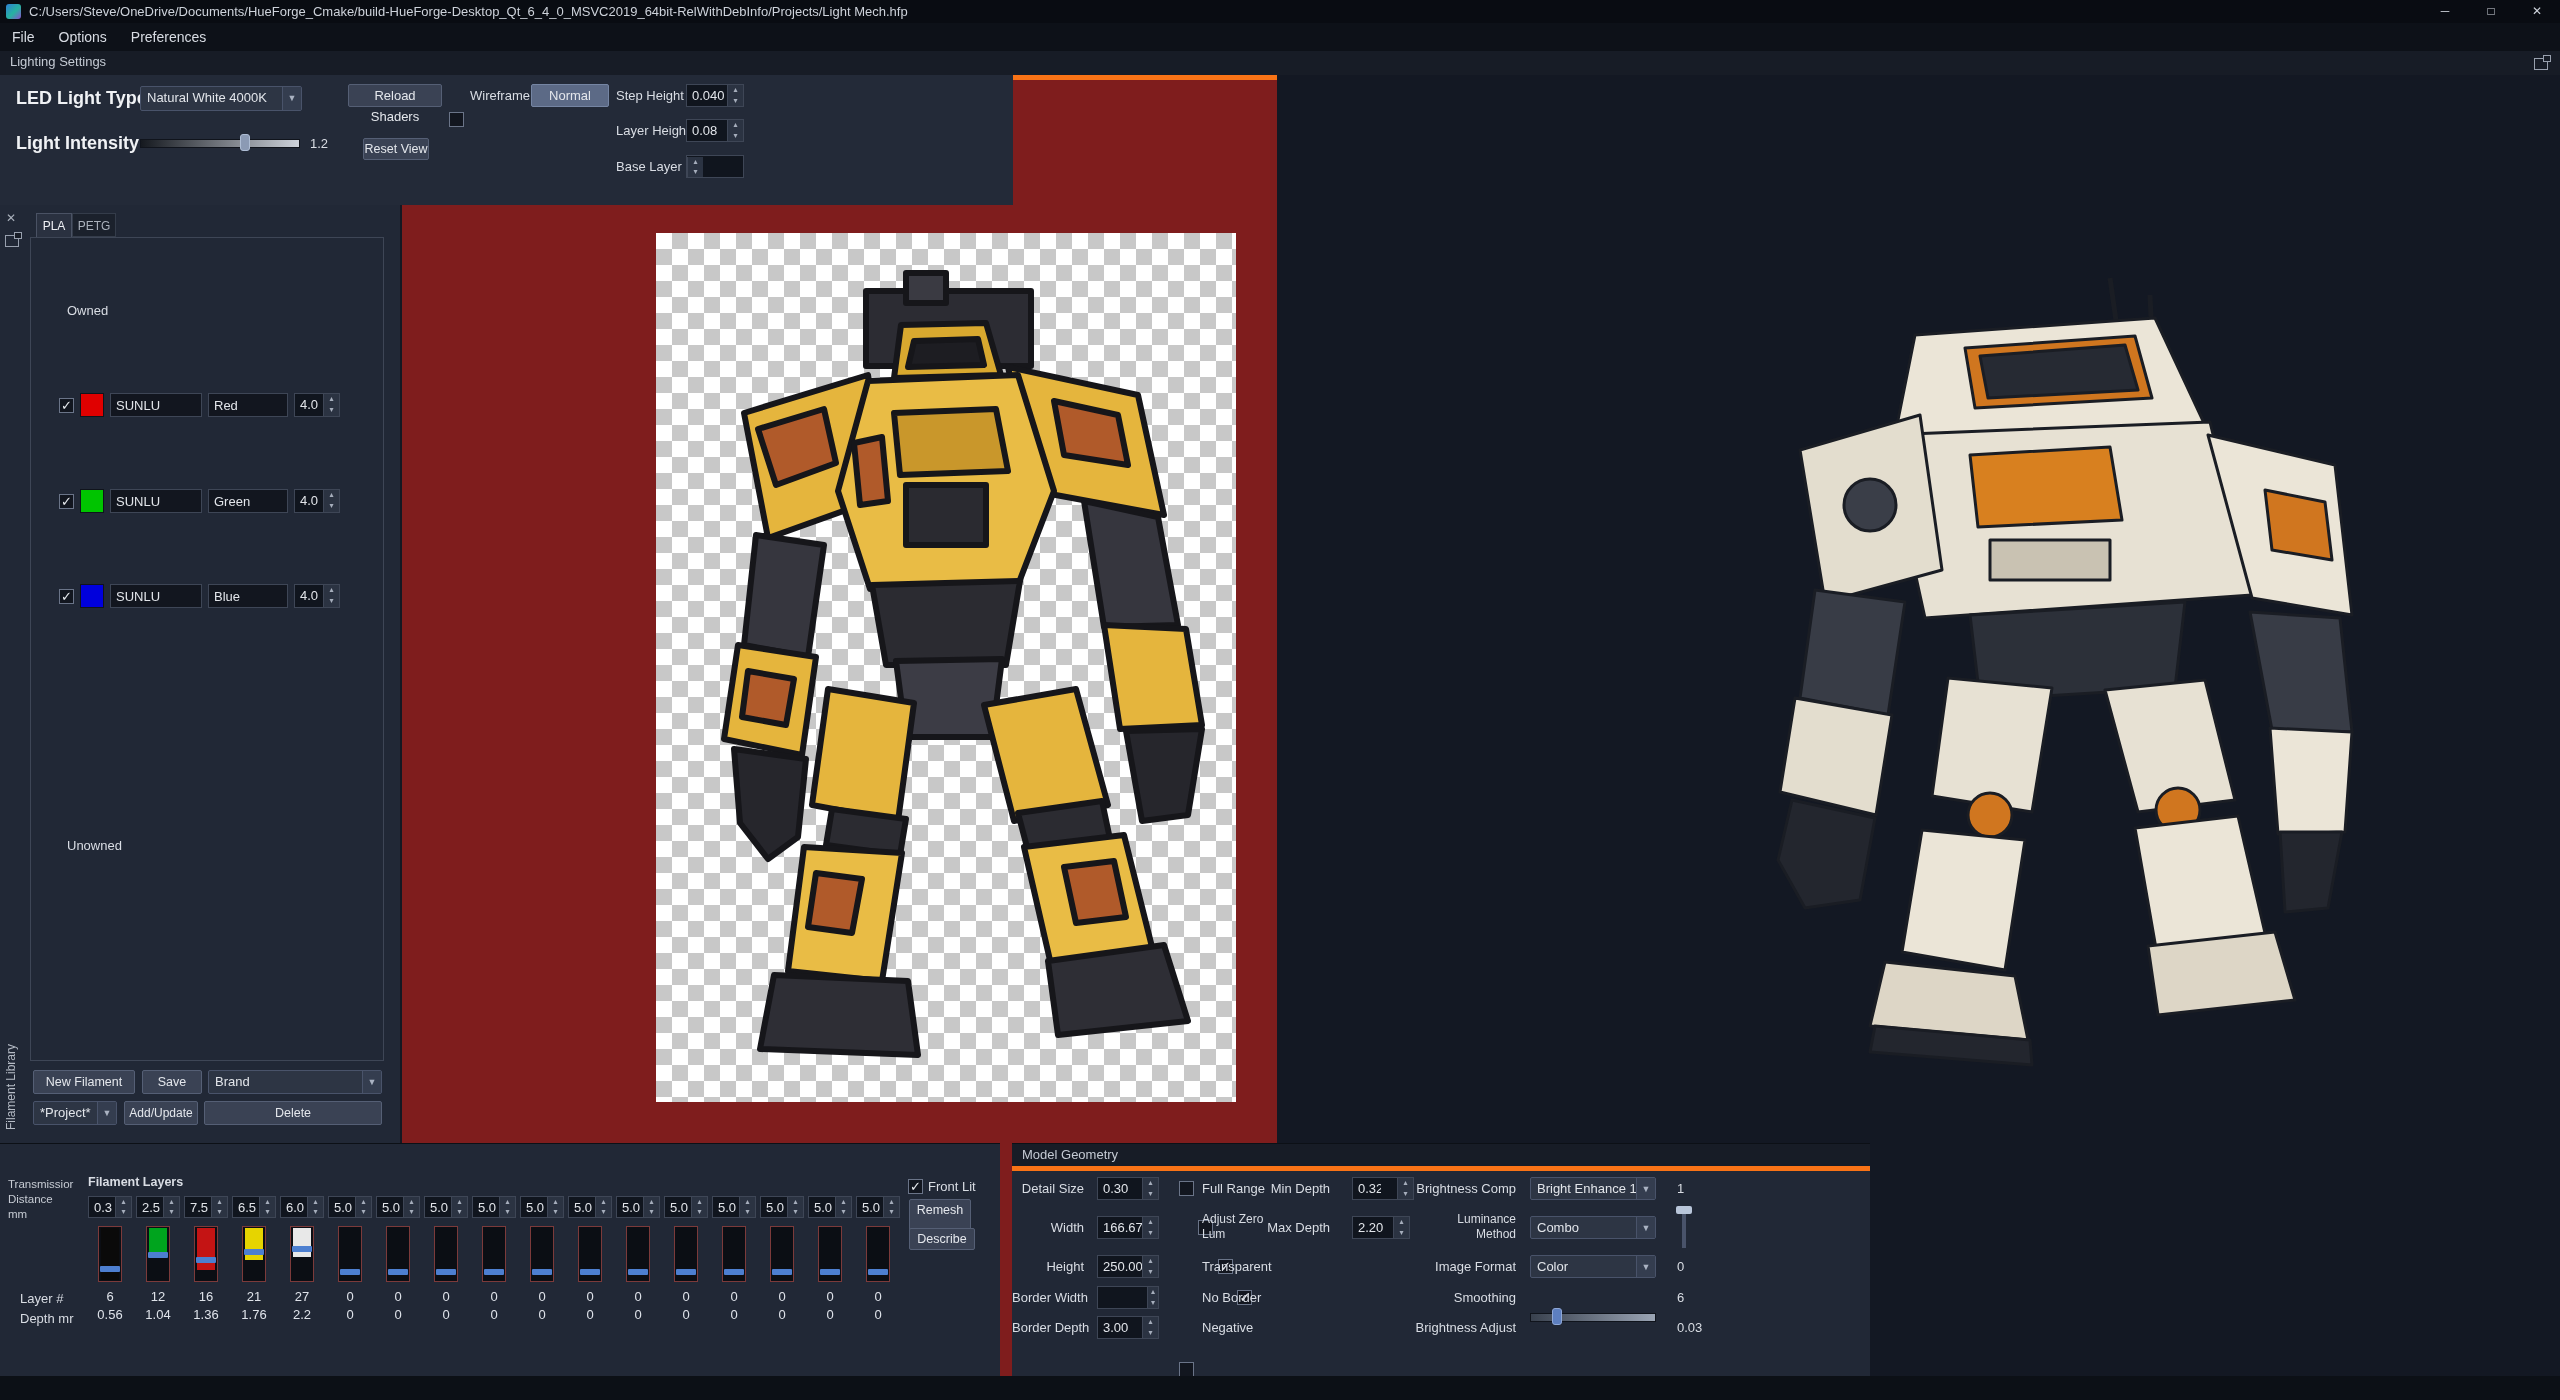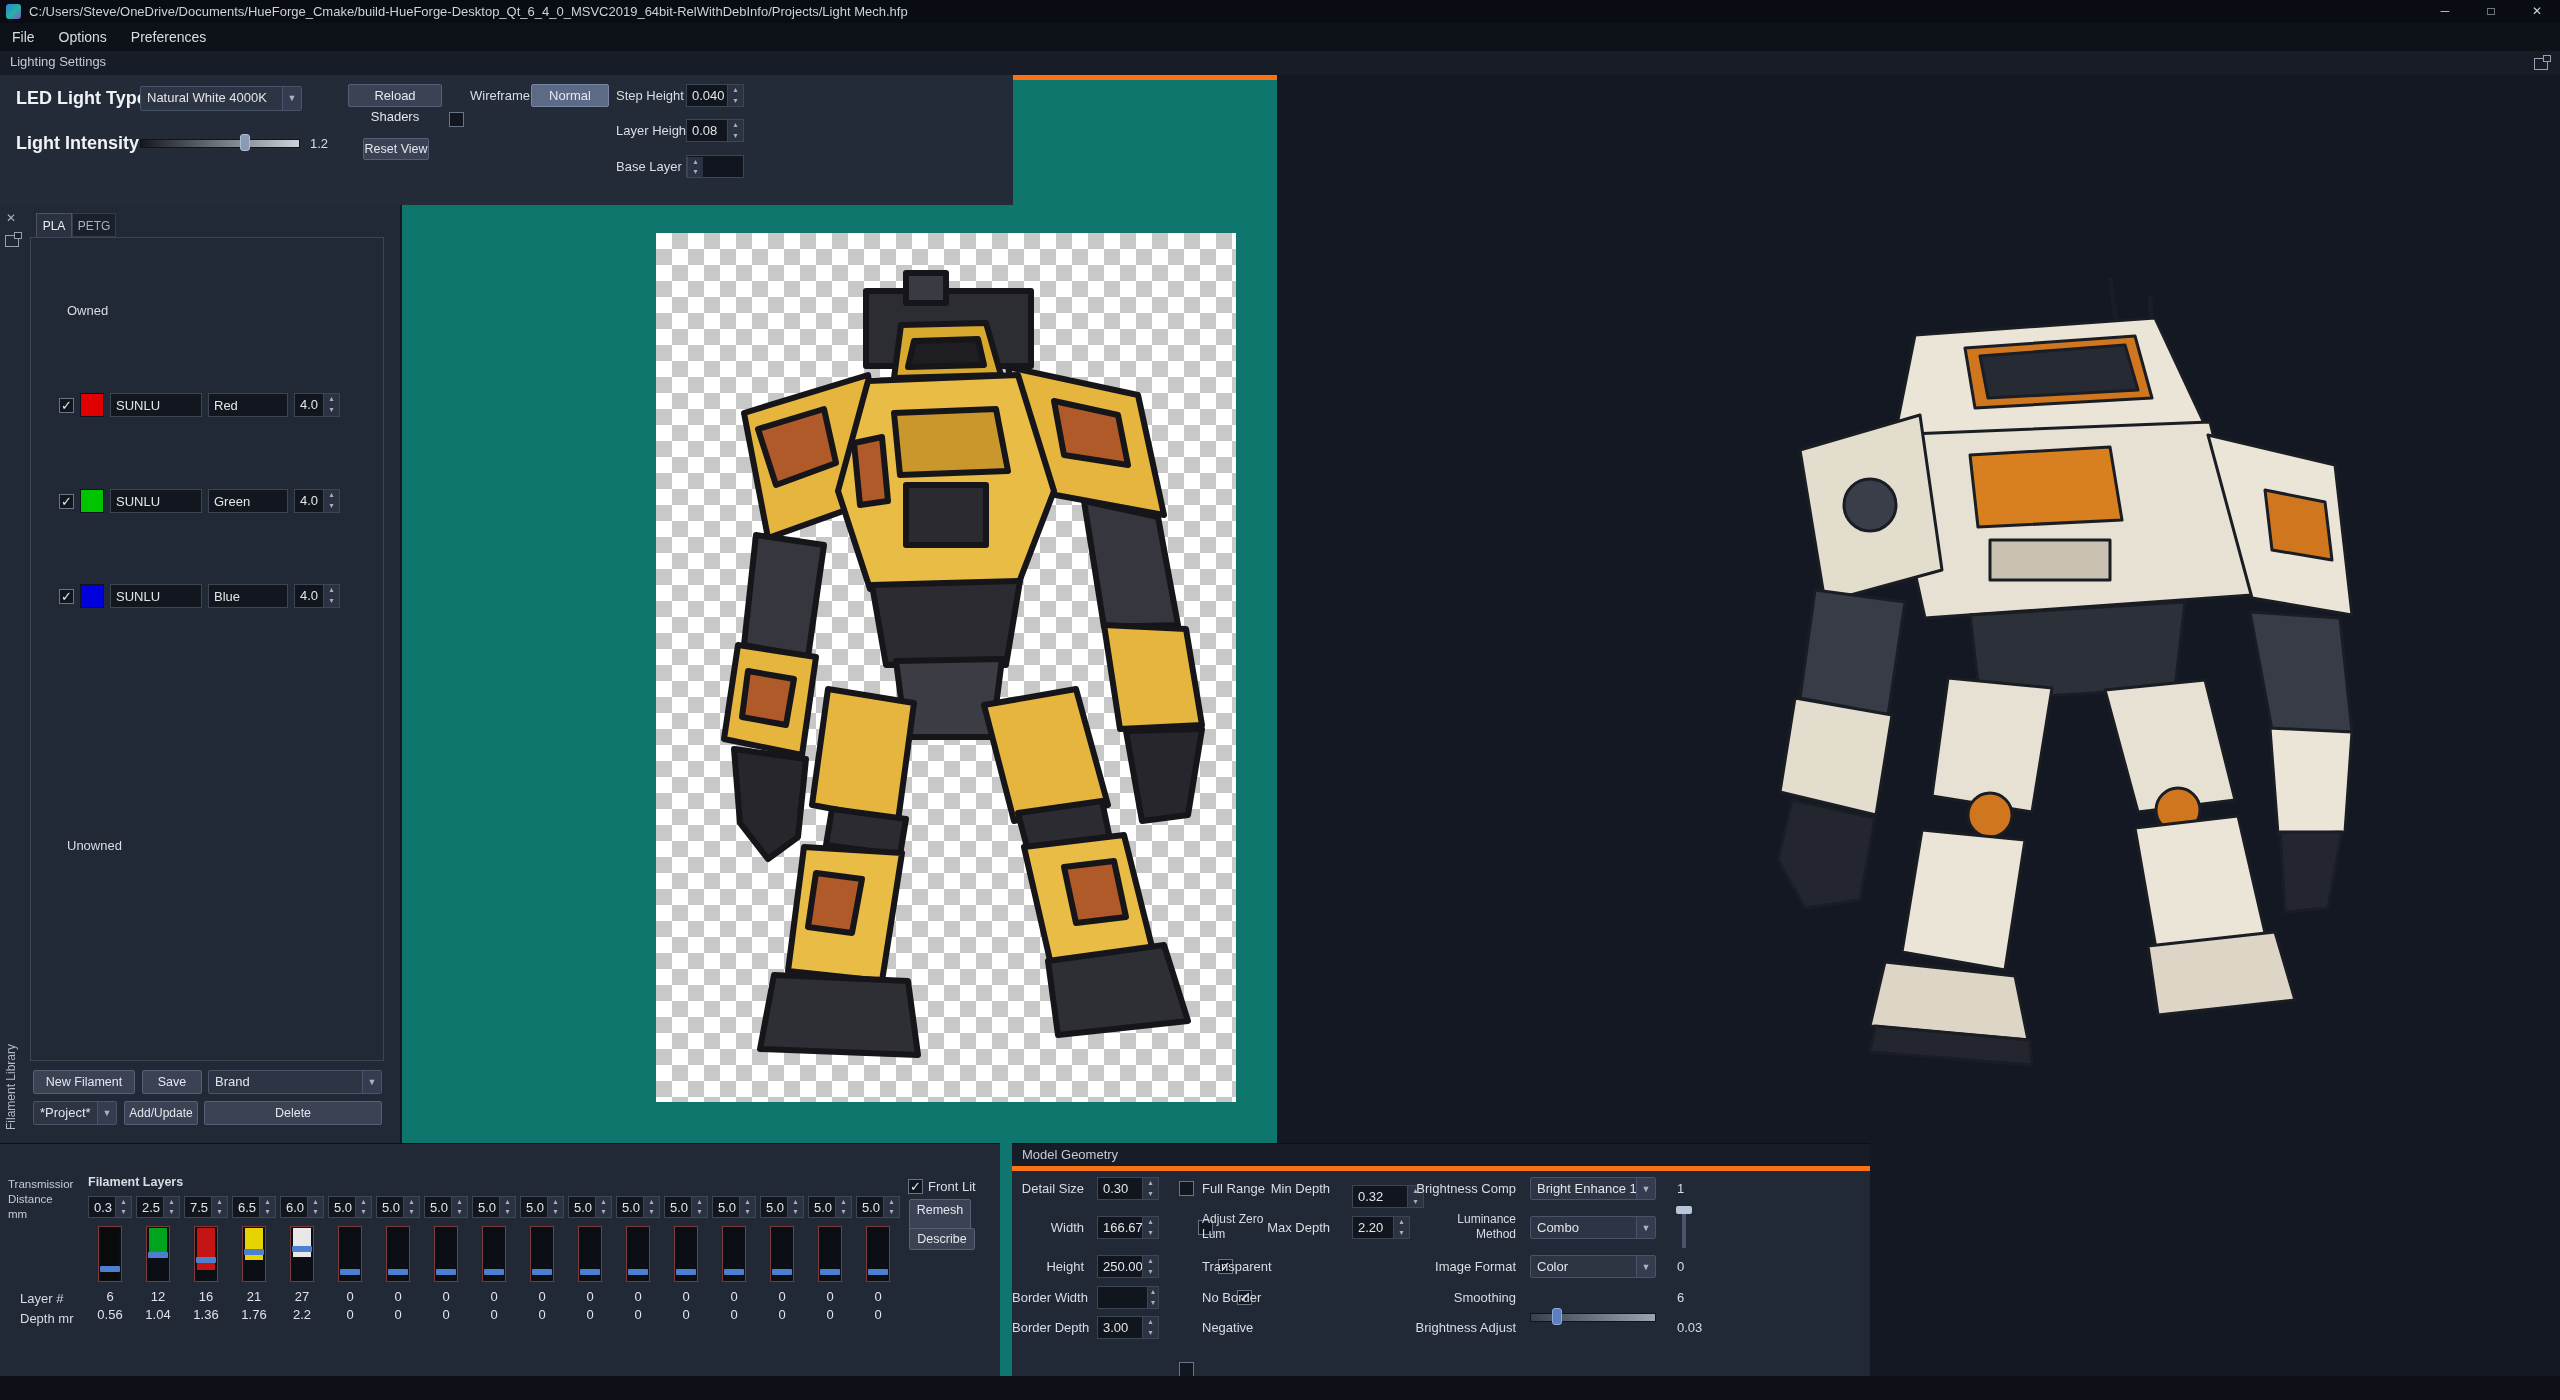--- a/index.html
+++ b/index.html
@@ -1,16 +1,16 @@
 <!DOCTYPE html>
 <html><head>
 <meta charset="utf-8">
 <style>
   html,body{margin:0;padding:0;background:#0c1016;}
-  #app{position:relative;width:2560px;height:1400px;overflow:hidden;background:#0f766e;
+  #app{position:relative;width:2560px;height:1400px;overflow:hidden;background:#7f1d1d;
        font-family:"Liberation Sans","DejaVu Sans",sans-serif;color:#dfe3e9;}
   .abs{position:absolute;}
   
   .titlebar{position:absolute;left:0;top:0;width:2560px;height:23px;background:#090c12;display:flex;align-items:center;}
   .appicon{width:15px;height:15px;margin:0 8px 0 6px;border-radius:3px;
            background:linear-gradient(135deg,#2e7fd4 0%,#27b3a0 55%,#8a4fd0 100%);}
   .titletext{font-size:13px;color:#cdd2da;white-space:nowrap;}
   .winbtn{position:absolute;top:0;width:46px;height:23px;text-align:center;line-height:23px;font-size:12px;color:#cfd4dc;}
   .menubar{position:absolute;left:0;top:23px;width:2560px;height:28px;background:#0d1118;display:flex;align-items:center;}
   .menuitem{font-size:14px;color:#d8dce3;padding:0 12px;line-height:28px;}
@@ -539,21 +539,21 @@
     <span class="abs spin" style="left:85px;top:33px;width:62px;height:23px;">
       <span class="v">0.30</span>
       <span class="ar">
           <i>▴</i>
           <i>▾</i>
         </span>
     </span>
     <span class="abs cb" style="left:167px;top:37px;"></span>
     <span class="abs lbl" style="left:190px;top:37px;">Full Range</span>
     <span class="abs lbl" style="left:240px;top:37px;width:78px;text-align:right;">Min Depth</span>
-    <span class="abs spin" style="left:340px;top:41px;width:72px;height:23px;gap:16px;">
+    <span class="abs spin" style="left:340px;top:33px;width:62px;height:23px;gap:16px;">
       <span class="v">0.32</span>
       <span class="ar">
           <i>▴</i>
           <i>▾</i>
         </span>
     </span>
     <span class="abs lbl" style="left:400px;top:37px;width:104px;text-align:right;">Brightness Comp</span>
     <span class="abs dd" style="left:518px;top:33px;width:126px;height:23px;">
       <span class="v">Bright Enhance 1</span>
       <span class="a">▼</span>

